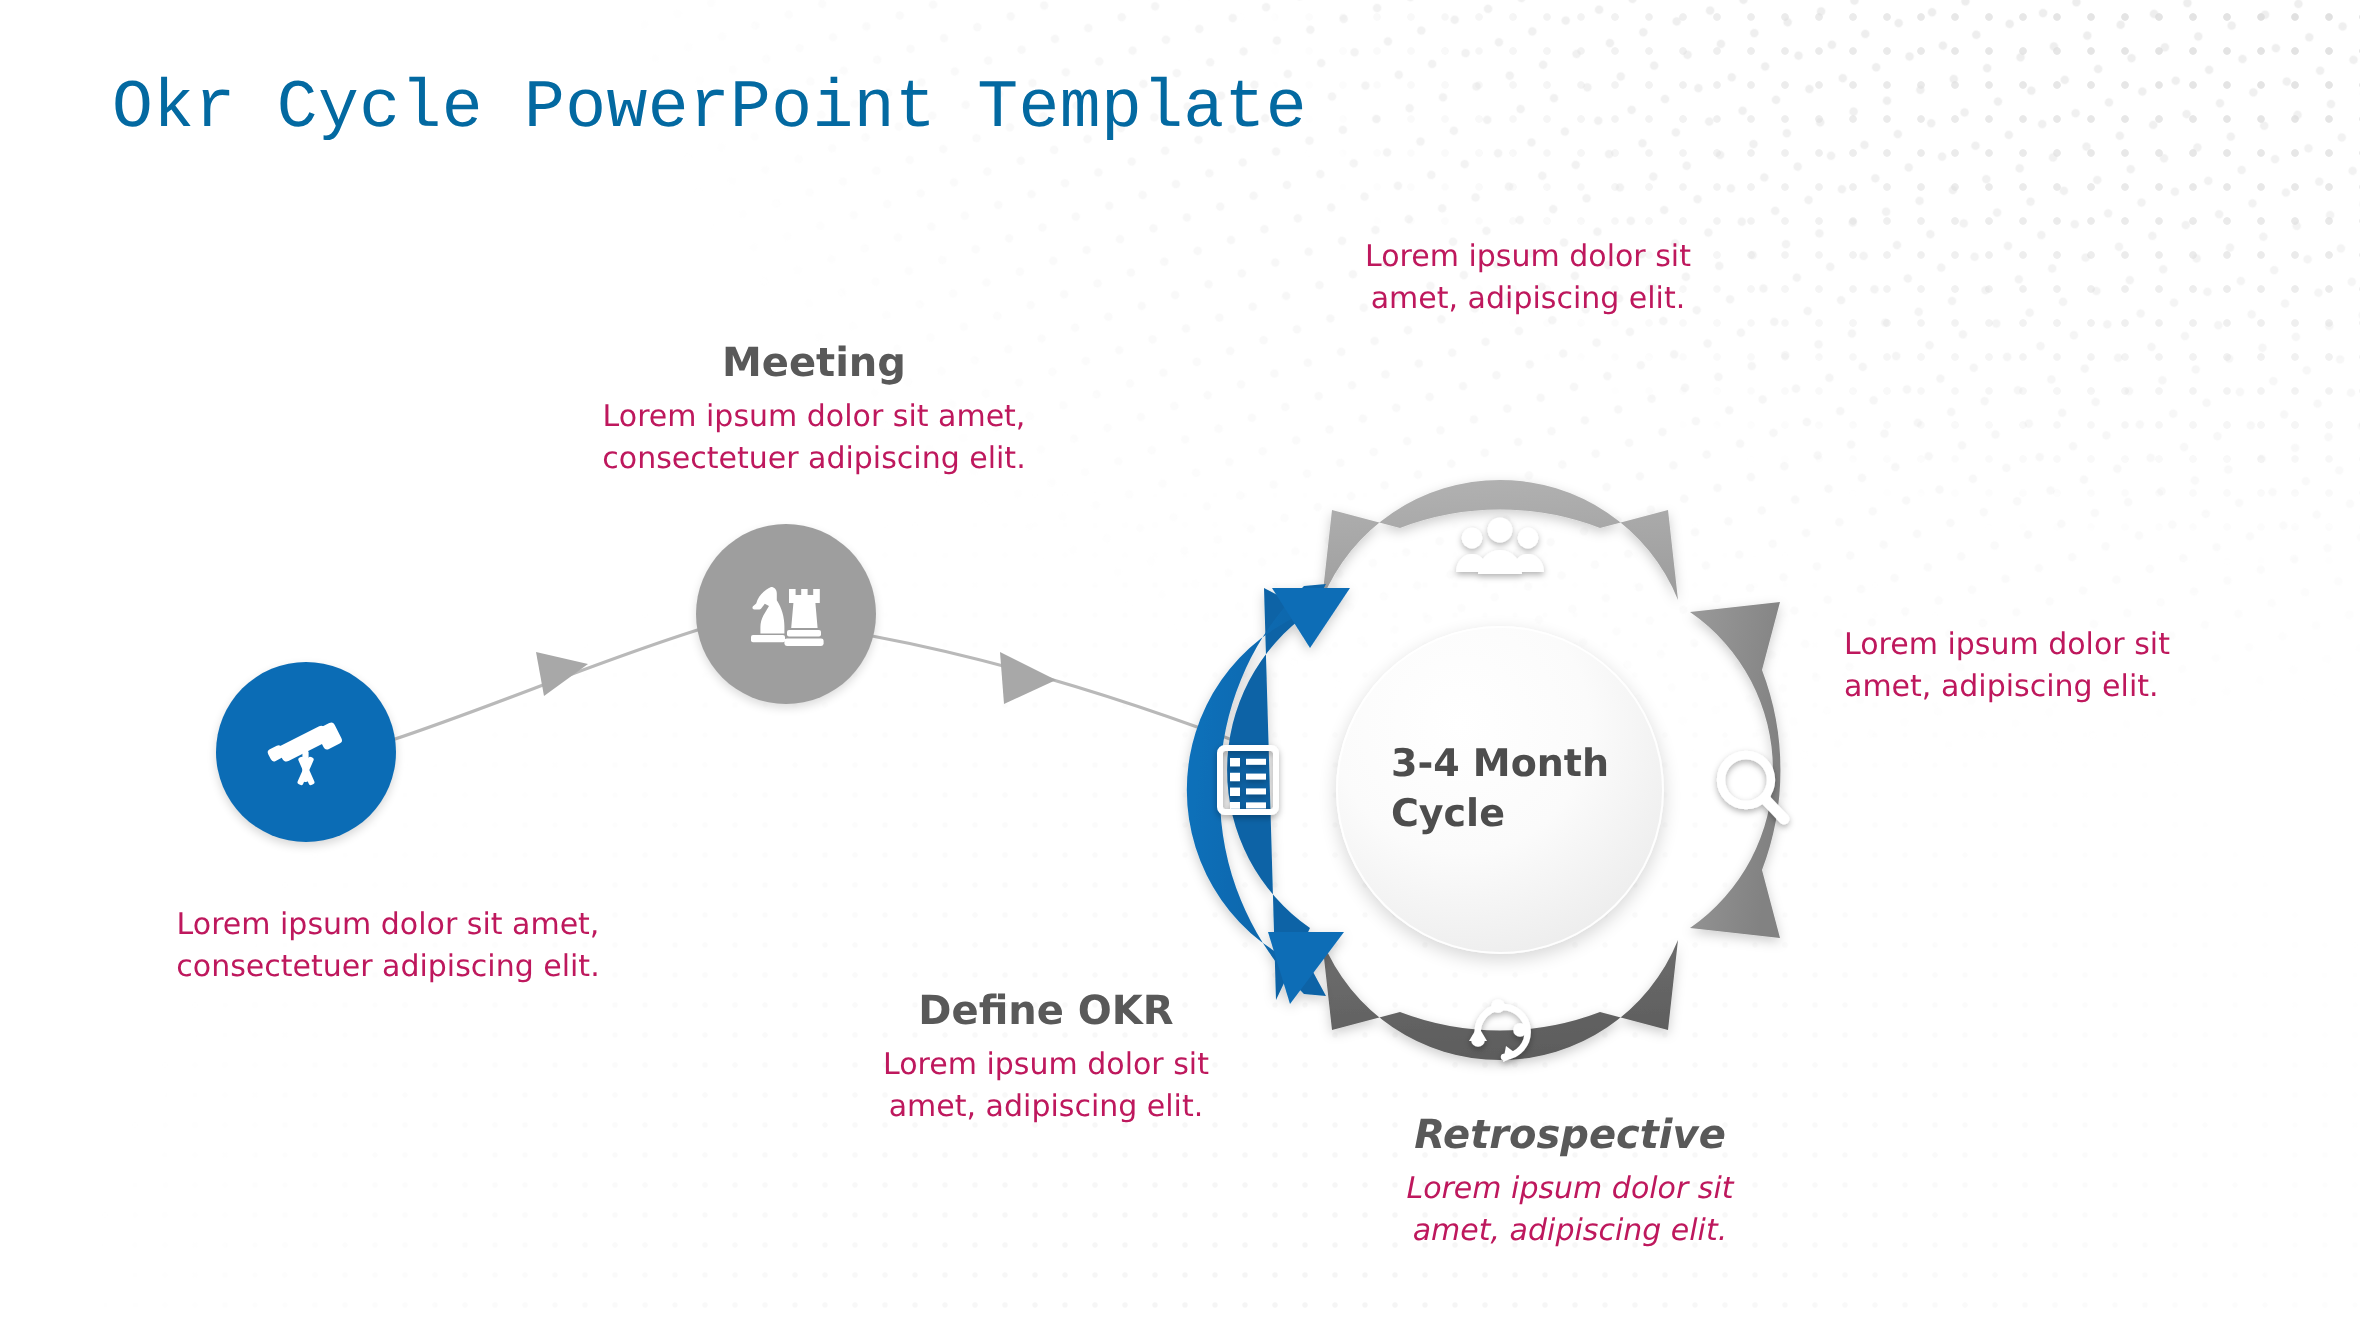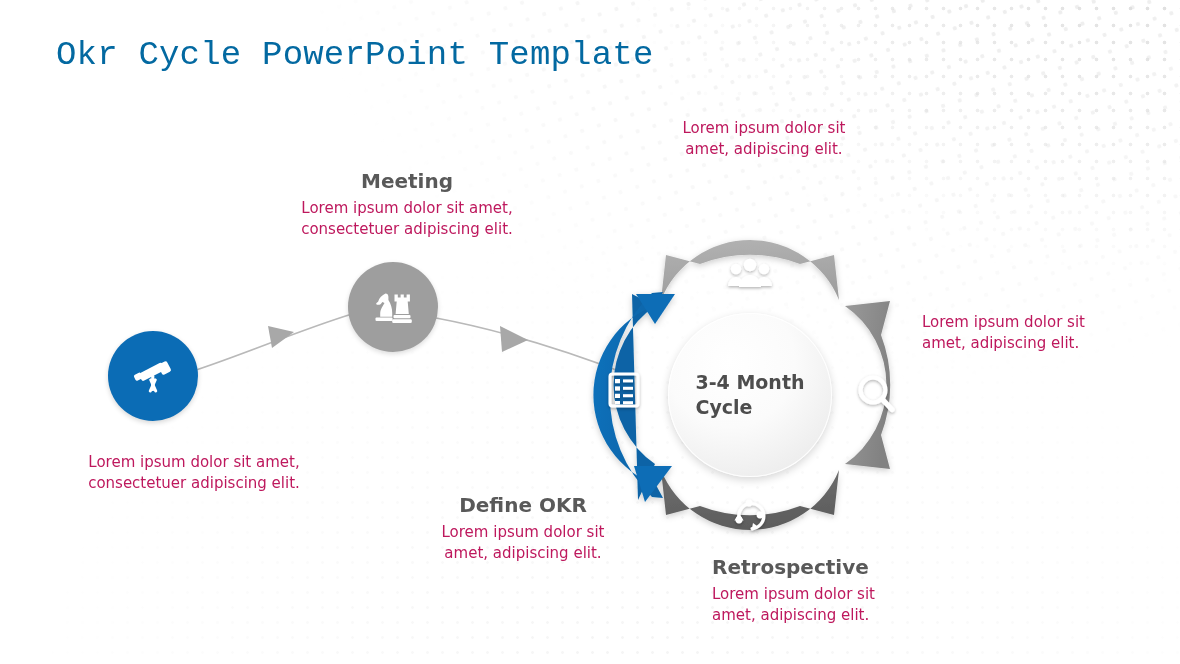--- a/index.html
+++ b/index.html
@@ -53,21 +53,21 @@
   .label-block .lb-body{
     font-size:15px;font-weight:400;color:#be185d;line-height:1.42;
     margin:0;white-space:pre-line;
   }
 
   #label-vision{left:44px;top:452px;width:300px;text-align:center;}
   #label-strategy{left:262px;top:168px;width:290px;text-align:center;}
   #label-define{left:398px;top:452px;width:250px;text-align:center;margin-top:40px;}
   #label-weekly{left:648px;top:118px;width:232px;text-align:center;}
   #label-review{left:922px;top:312px;width:250px;text-align:left;}
-  #label-retro{left:712px;top:554px;width:250px;text-align:left;}
+  #label-retro{left:660px;top:554px;width:250px;text-align:center;font-style:italic;}
 
   
   #diagram{position:absolute;left:0;top:0;width:1180px;height:664px;z-index:4;}
 
   
   .icon-disc{
     position:absolute;border-radius:50%;z-index:5;
     display:flex;align-items:center;justify-content:center;
   }
   #disc-vision{

